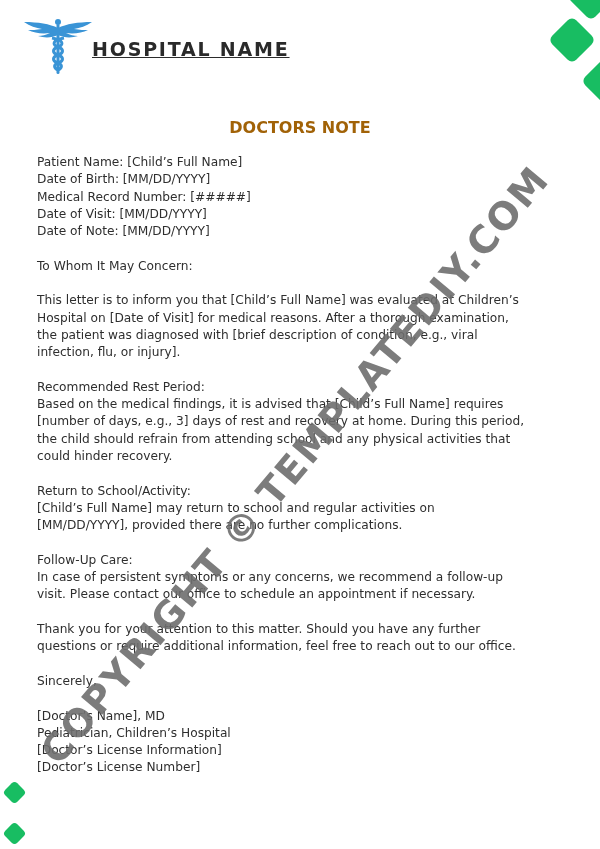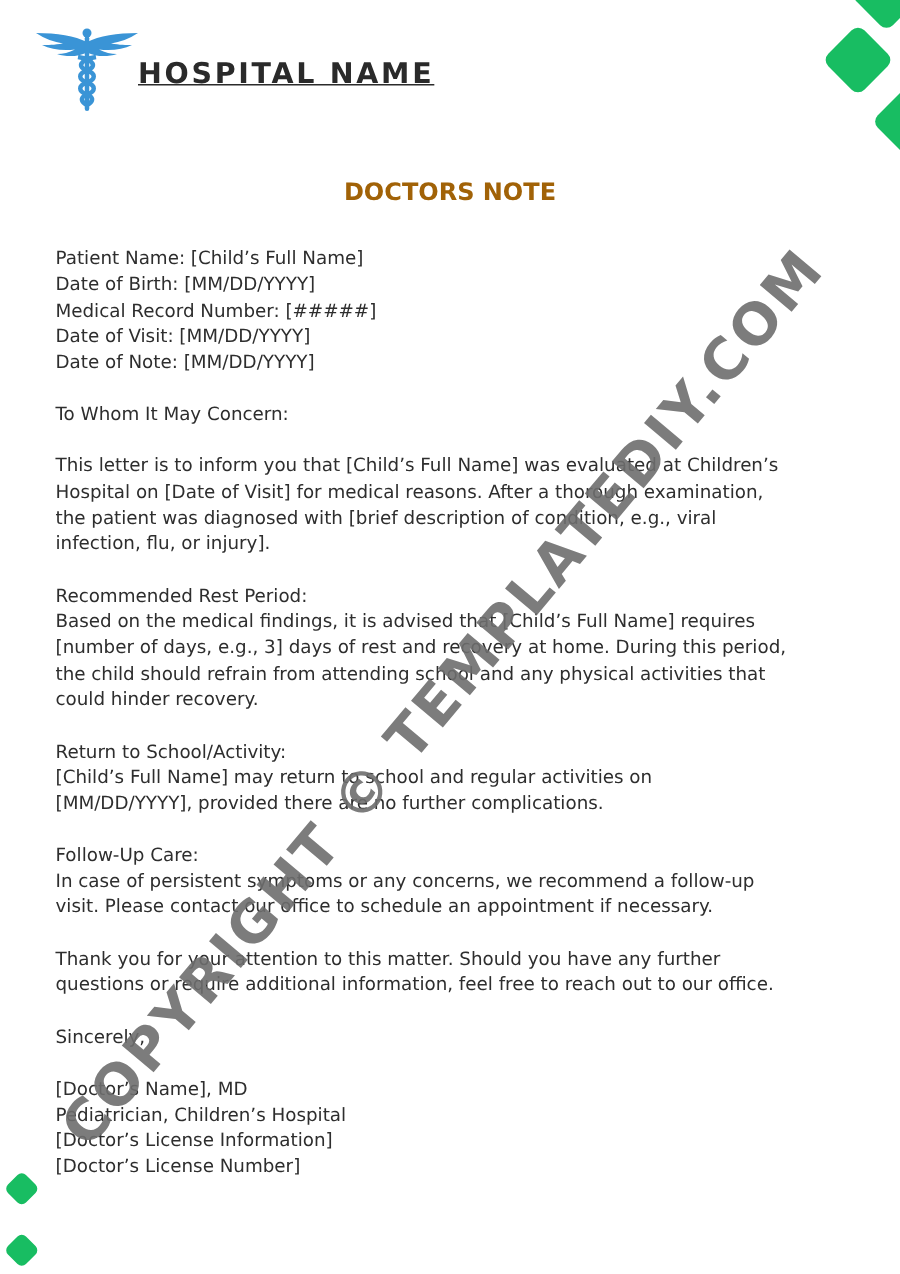--- a/index.html
+++ b/index.html
@@ -57,21 +57,21 @@
       width: 600px;
       text-align: center;
       font-weight: bold;
       font-size: 16px;
       color: #a16207;
     }
 
     .content {
       position: absolute;
       left: 37px;
-      top: 164px;
+      top: 154px;
       width: 555px;
       font-size: 12.2px;
       line-height: 17.3px;
       color: #2e2e2e;
     }
     .content p { margin: 0; }
     .gap { height: 17.3px; }
     .bold { font-weight: normal; }
 
     .watermark {

